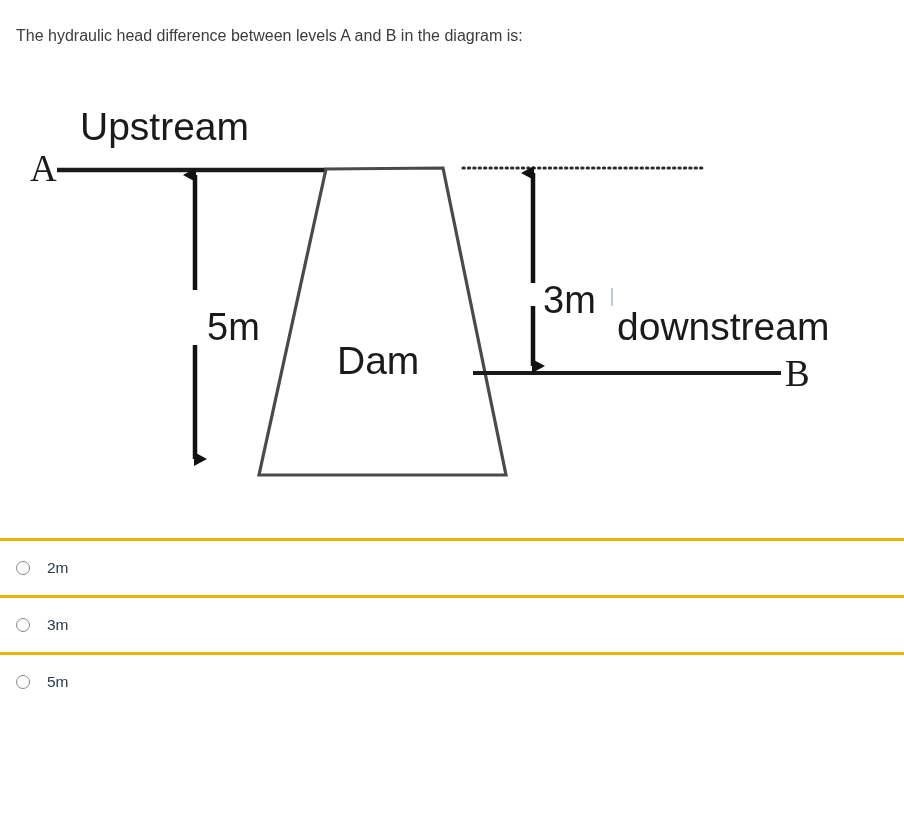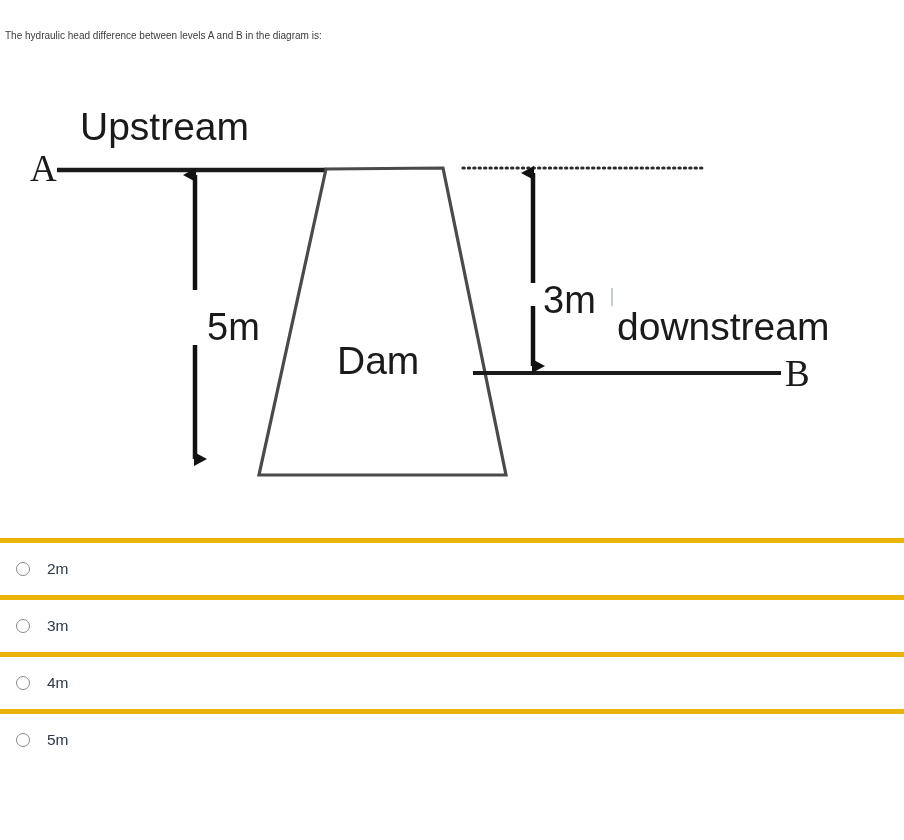--- a/index.html
+++ b/index.html
@@ -13,23 +13,23 @@
     height: 840px;
     font-family: "Liberation Sans", sans-serif;
     color: #2b3a4a;
     overflow: hidden;
     position: relative;
   }
 
   
   .question-prompt {
     position: absolute;
-    left: 5px;
+    left: 16px;
     top: 26px;
-    font-size: 10px;
+    font-size: 16px;
     line-height: 20px;
     color: #3c3c3c;
     font-family: "Liberation Sans", sans-serif;
     white-space: nowrap;
   }
 
   
   .diagram-wrap {
     position: absolute;
     left: 0;
@@ -52,21 +52,21 @@
   
   .options-list {
     position: absolute;
     left: 0;
     top: 538px;
     width: 904px;
   }
   .option-row {
     position: relative;
     height: 57px;
-    border-top: 5px solid #eab308;
+    border-top: 3px solid #eab308;
     display: flex;
     align-items: center;
     box-sizing: border-box;
   }
   .option-row:last-child {
     border-bottom: 1px solid transparent;
   }
   .radio-circle {
     width: 14px;
     height: 14px;
@@ -142,23 +142,19 @@
     <span class="radio-circle"></span>
     <span class="option-label">2m</span>
   </div>
 
   <div class="option-row">
     <span class="radio-circle"></span>
     <span class="option-label">3m</span>
   </div>
 
 
-  <div class="option-row">
-    <span class="radio-circle"></span>
-    <span class="option-label">4m</span>
-  </div>
 
   <div class="option-row">
     <span class="radio-circle"></span>
     <span class="option-label">5m</span>
   </div>
 
 </div>
 
 </body></html>

